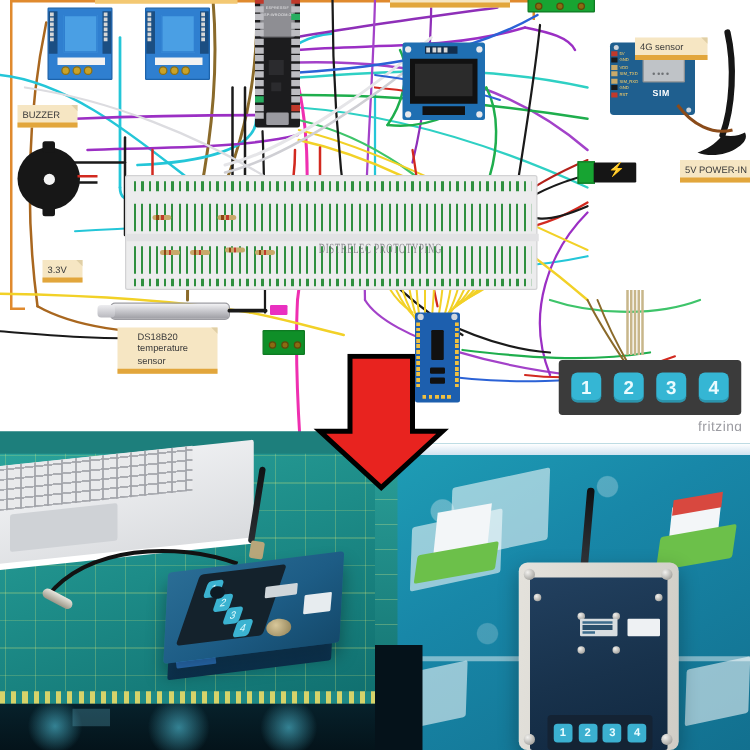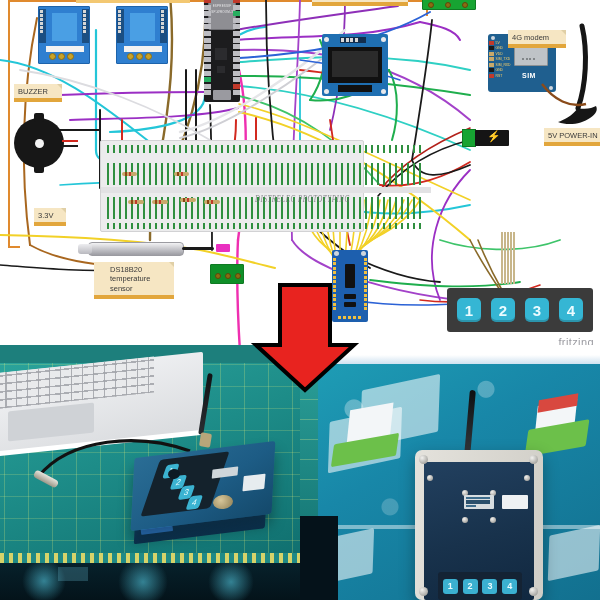--- a/index.html
+++ b/index.html
@@ -488,21 +488,21 @@
         <path d="M396 200 C390 222 376 238 361 248" stroke="#f2d127" stroke-width="1.6"></path>
         <path d="M404 200 C396 222 380 236 363 246" stroke="#f2d127" stroke-width="1.6"></path>
         <path d="M412 200 C402 220 384 234 365 244" stroke="#f2d127" stroke-width="1.6"></path>
         <path d="M420 200 C408 220 388 232 367 242" stroke="#f2d127" stroke-width="1.6"></path>
 
         <path d="M470 240 C480 260 490 275 500 290" stroke="#8a6a2a" stroke-width="1.6"></path>
         <path d="M478 240 C486 260 494 276 502 290" stroke="#8a6a2a" stroke-width="1.6"></path>
       </g>
     </svg>
 
-    <div class="breadboard" style="left:100px;top:140px;width:264px;height:92px;font-style:italic;">
+    <div class="breadboard" style="left:100px;top:140px;width:330px;height:92px;">
       <div class="bb-hole-grid" style="left:6px;top:4px;width:318px;height:8px;
                   background:repeating-linear-gradient(90deg,#2f8f3f 0 2px,transparent 2px 6px),
                              repeating-linear-gradient(0deg,transparent 0 2px,transparent 2px 4px);"></div>
       <div class="bb-hole-grid" style="left:6px;top:22px;width:318px;height:22px;
                   background:repeating-linear-gradient(90deg,#2f8f3f 0 1.6px,transparent 1.6px 6px),
                              repeating-linear-gradient(0deg,rgba(0,0,0,0) 0 4px,rgba(0,0,0,0) 4px 5.5px);"></div>
       <div class="bb-center" style="left:0;top:46px;width:330px;height:6px;"></div>
       <div class="bb-hole-grid" style="left:6px;top:56px;width:318px;height:22px;
                   background:repeating-linear-gradient(90deg,#2f8f3f 0 1.6px,transparent 1.6px 6px);"></div>
       <div class="bb-hole-grid" style="left:6px;top:82px;width:318px;height:6px;
@@ -748,21 +748,21 @@
       <div class="key">3</div>
       <div class="key">4</div>
     </div>
 
     <div class="note plain" style="left:76px;top:-6px;width:114px;height:9px;"></div>
 
     <div class="note" style="left:312px;top:-12px;width:96px;">128X64  SSD1306</div>
 
     <div class="note" style="left:14px;top:84px;width:48px;">BUZZER</div>
 
-    <div class="note" style="left:508px;top:30px;width:58px;">4G modem</div>
+    <div class="note" style="left:508px;top:30px;width:58px;">4G sensor</div>
 
     <div class="note" style="left:498px;top:128px;width:74px;margin-left:46px;">5V POWER-IN</div>
 
 
     <div class="note" style="left:34px;top:208px;width:32px;">3.3V</div>
 
     <div class="note" style="left:94px;top:262px;width:80px;padding-left:16px;">DS18B20 temperature
 sensor</div>
 
 

